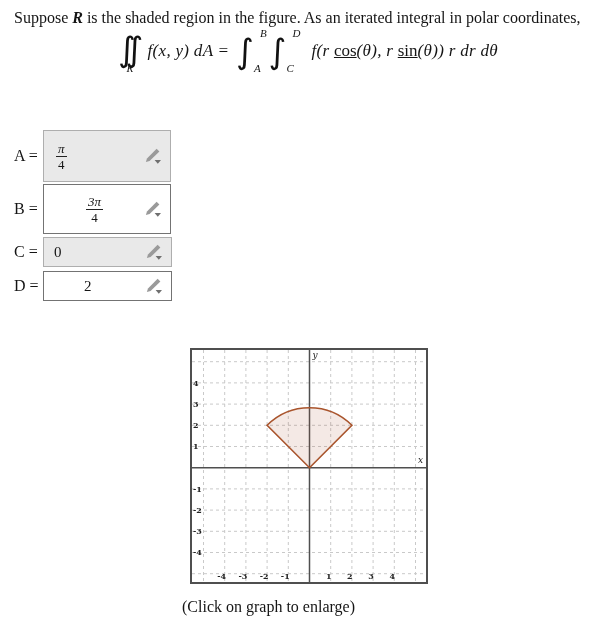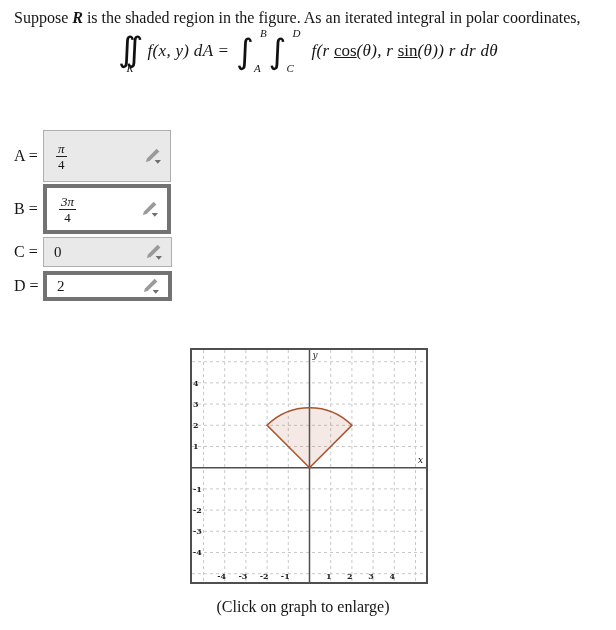--- a/index.html
+++ b/index.html
@@ -30,31 +30,31 @@
   .lhs-gap { margin-right:6px; }
   .rhs-gap { margin-left:10px; }
 
   
   .arow { position:absolute; left:14px; display:flex; align-items:center; }
   .alabel { font-size:16px; width:29px; }
   .abox { position:relative; display:flex; align-items:center; }
   .abox.tall { width:128px; height:52px; }
   .abox.short { width:129px; height:30px; }
   .abox.filled { background:#e9e9e9; border:1px solid #aeaeae; }
-  .abox.empty { background:#ffffff; border:4px solid #737373; }
+  .abox.empty { background:#ffffff; border:1px solid #737373;padding-left:30px; }
   .aval { font-size:15px; padding-left:10px; }
   .frac { display:inline-flex; flex-direction:column; align-items:center; margin-left:12px; font-size:13px; line-height:15px; }
   .frac .num { font-style:italic; padding:0 2px; }
   .frac .den { border-top:1px solid #222; padding:0 2px; width:100%; text-align:center; }
   .pencil { position:absolute; right:8px; top:50%; transform:translateY(-50%); width:19px; height:17px; cursor:pointer; }
 
   
   .graphwrap { position:absolute; left:190px; top:348px; width:238px; height:236px; cursor:pointer; }
   .graphwrap svg { display:block; }
-  .caption { position:absolute; left:172px; top:598px; width:262px; text-align:center; font-size:16px; }
+  .caption { position:absolute; left:182px; top:598px; width:262px; text-align:left; font-size:16px; }
   .ticktext { font-family:"DejaVu Serif", serif; font-size:8px; font-weight:bold; fill:#222; }
   .axlabel { font-family:"DejaVu Serif", serif; font-size:9px; font-style:italic; fill:#222; }
 </style>
 </head>
 <body>
 
 <div id="page">
 
   <p class="intro"><span>Suppose </span><span class="rvar">R</span><span> is the shaded region in the figure. As an iterated integral in polar coordinates,</span></p>
 

